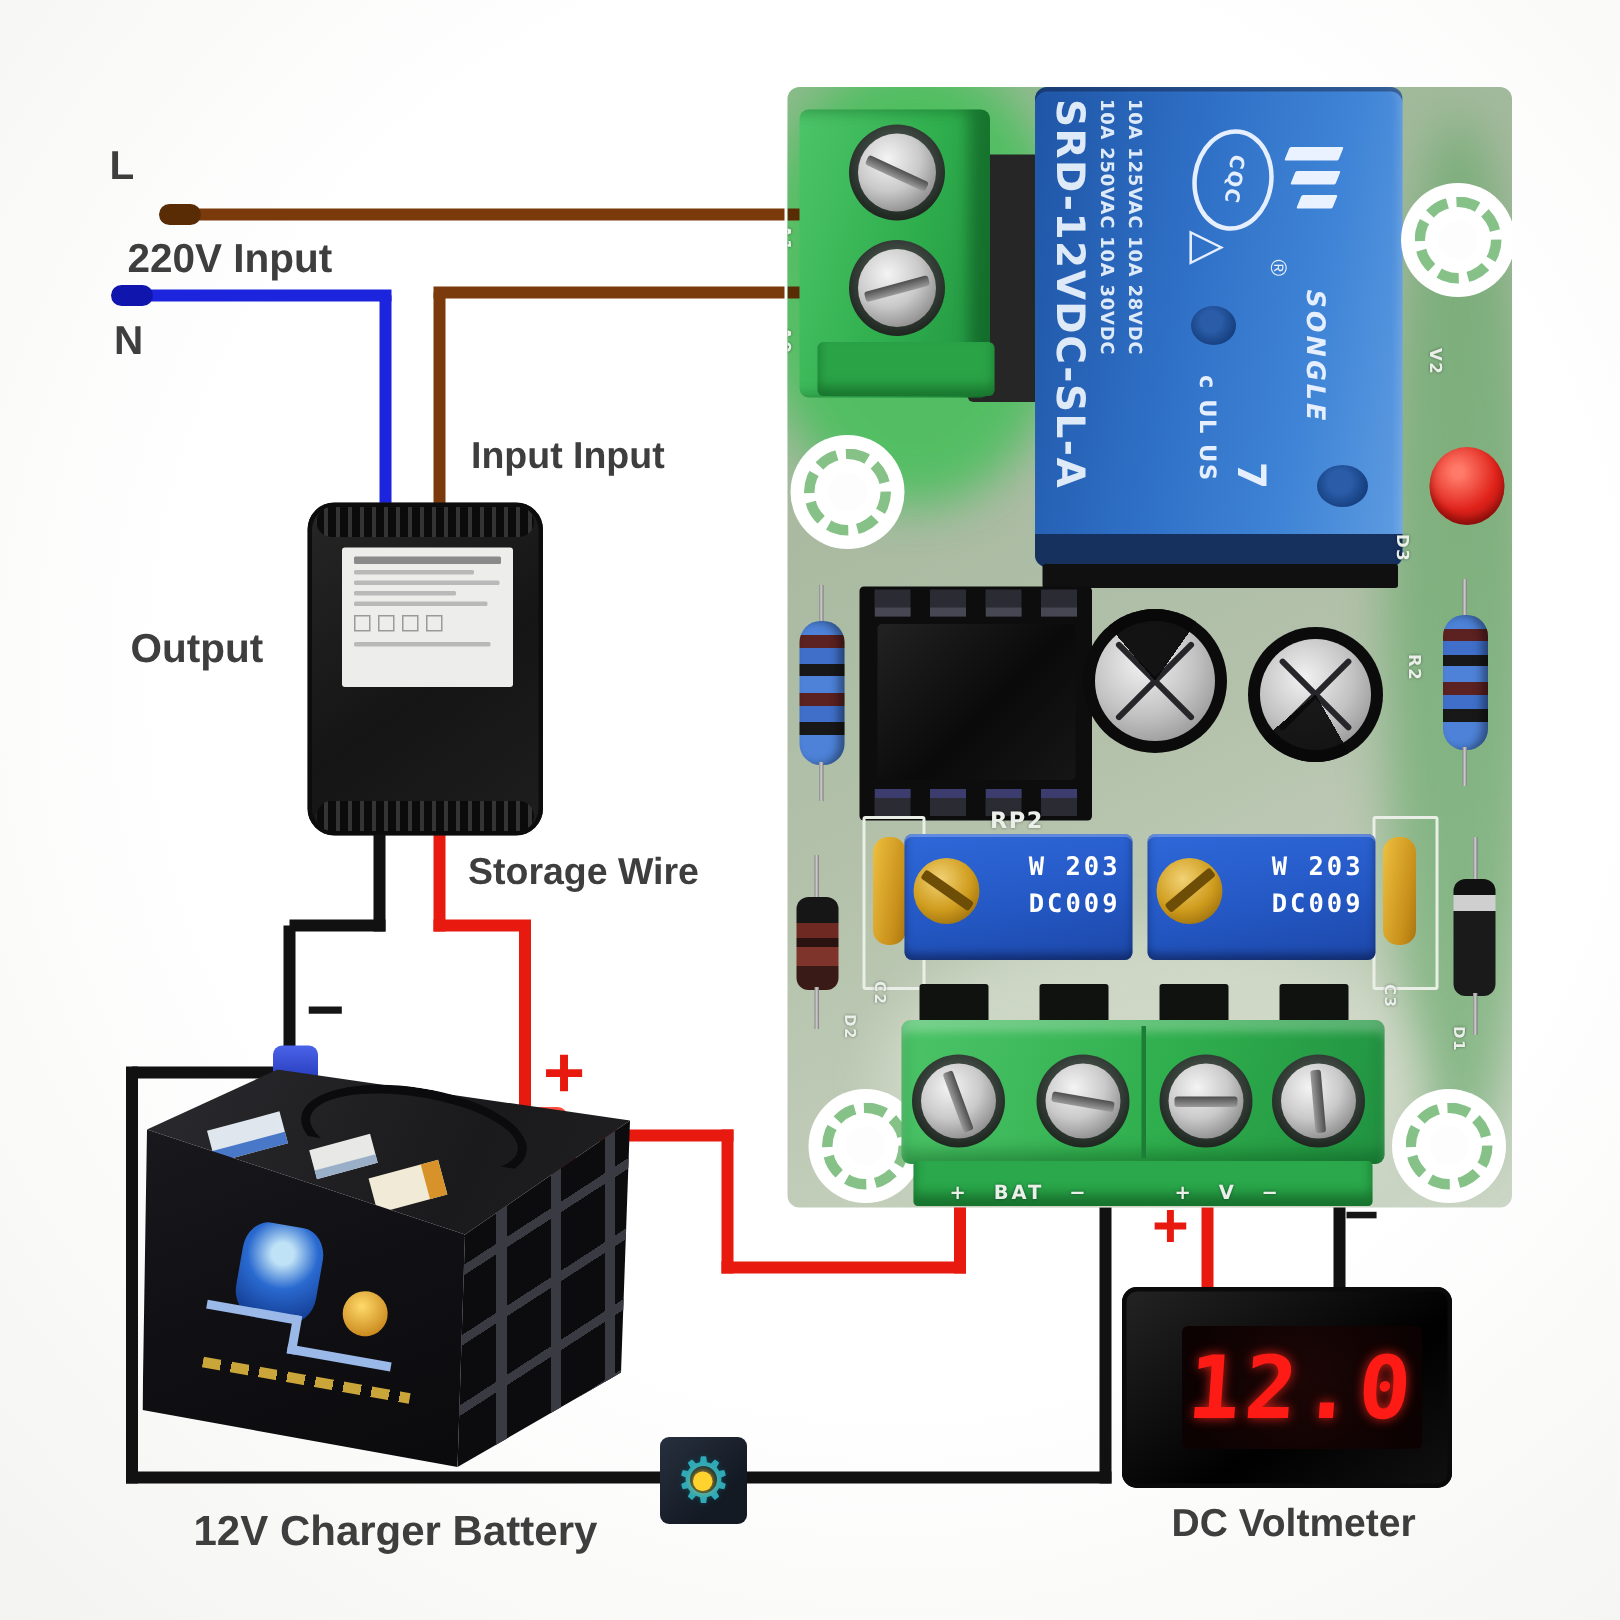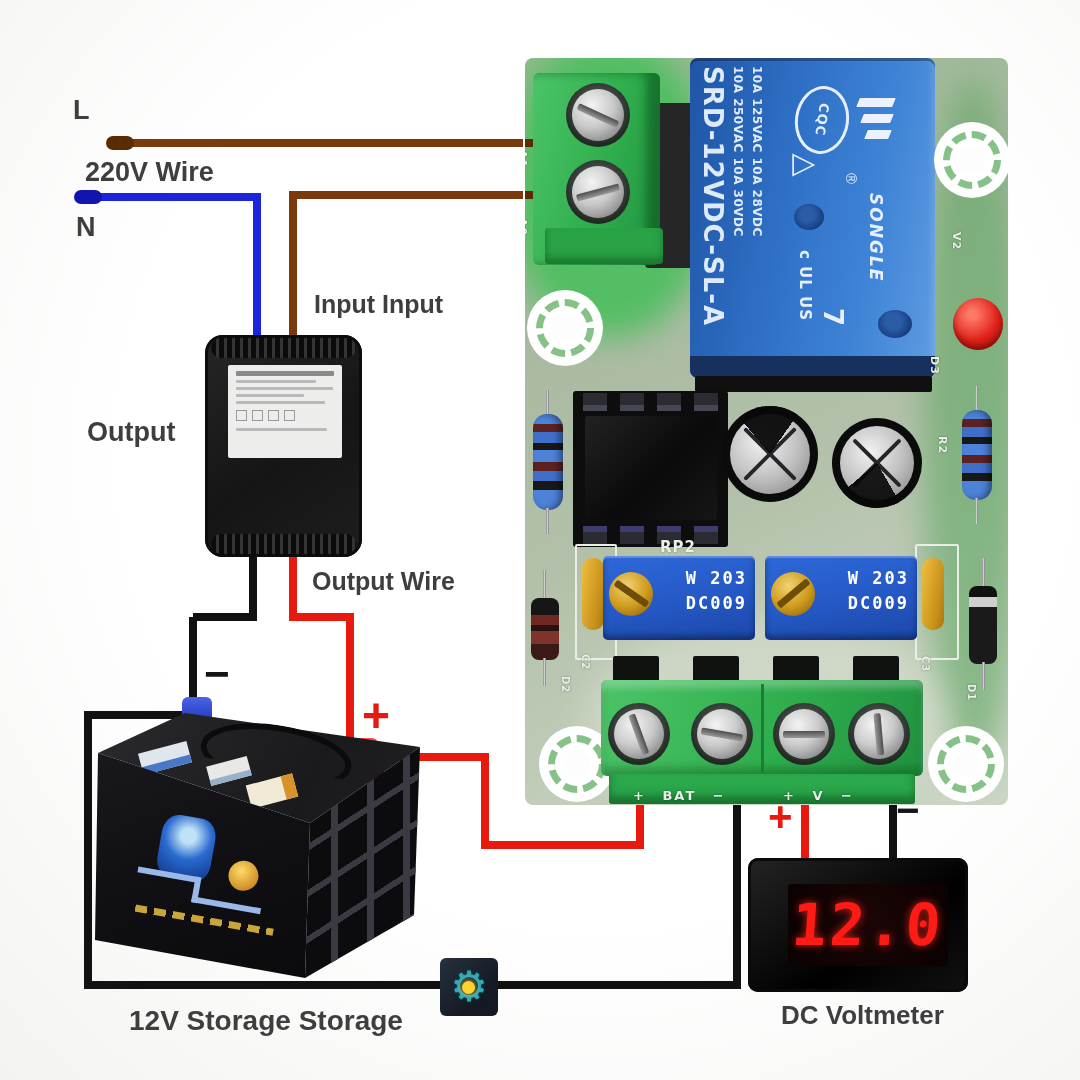--- a/index.html
+++ b/index.html
@@ -323,23 +323,23 @@
     <span class="vmdigits">12.0</span>
   </div>
 </div>
 
 <div class="logo">
   <span class="gear">⚙</span>
   <span class="bulb"></span>
 </div>
 
 <div class="note" style="left:73px;top:95px;font-size:27px;">L</div>
-<div class="note" style="left:85px;top:157px;font-size:27px;">220V Wire</div>
+<div class="note" style="left:85px;top:157px;font-size:27px;">220V Input</div>
 <div class="note" style="left:76px;top:212px;font-size:27px;">N</div>
 <div class="note" style="left:314px;top:290px;font-size:25px;">Input Input</div>
 <div class="note" style="left:87px;top:417px;font-size:27px;">Output</div>
-<div class="note" style="left:312px;top:567px;font-size:25px;">Output Wire</div>
+<div class="note" style="left:312px;top:567px;font-size:25px;">Storage Wire</div>
 <div class="sign" style="left:204px;top:652px;font-size:44px;color:#151515;">−</div>
 <div class="sign" style="left:362px;top:692px;font-size:48px;color:#e8190f;">+</div>
-<div class="note" style="left:129px;top:1005px;font-size:28px;">12V Storage Storage</div>
+<div class="note" style="left:129px;top:1005px;font-size:28px;">12V Charger Battery</div>
 <div class="sign" style="left:768px;top:796px;font-size:42px;color:#e8190f;">+</div>
 <div class="sign" style="left:896px;top:790px;font-size:40px;color:#151515;">−</div>
 <div class="note" style="left:781px;top:1000px;font-size:26px;text-align:right;">DC Voltmeter</div>
 
 </body></html>

